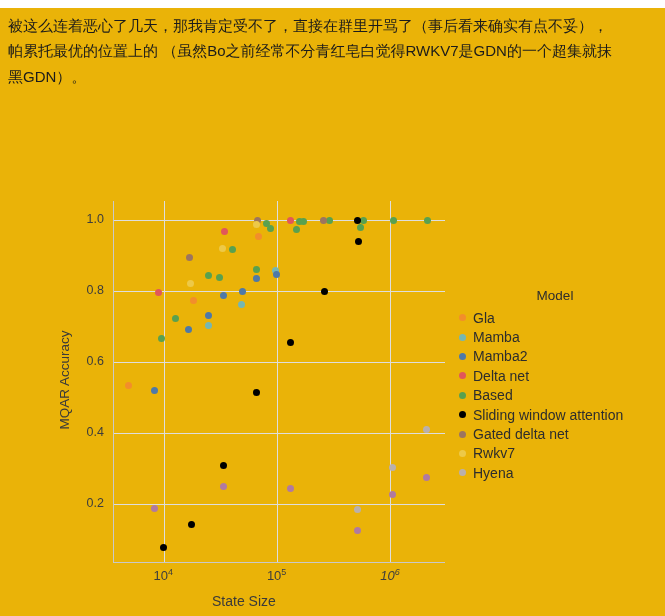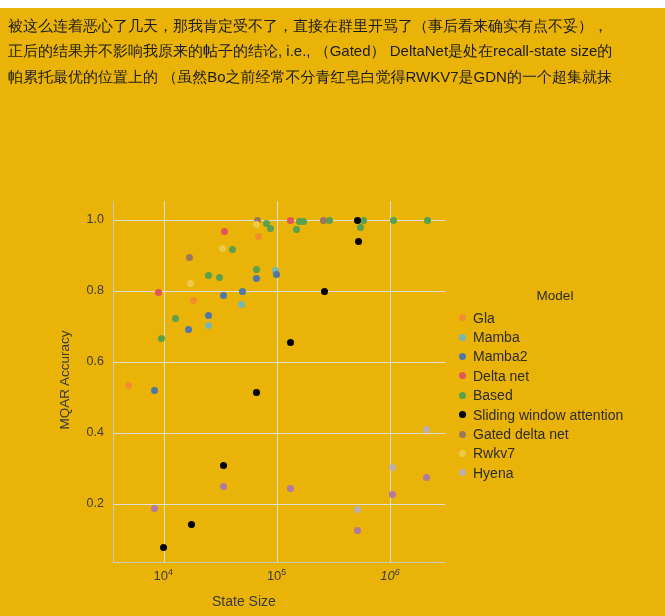--- a/index.html
+++ b/index.html
@@ -27,22 +27,22 @@
   .legend-swatch{width:7px;height:7px;border-radius:50%;margin-left:4px;margin-right:7px;flex:0 0 auto;}
   .legend-label{font-size:14px;color:#2d2d2d;white-space:nowrap;}
 </style>
 </head>
 <body>
 
 <div class="page">
 
   <div class="text-block">
     <div class="text-line">被这么连着恶心了几天，那我肯定受不了，直接在群里开骂了（事后看来确实有点不妥），</div>
-    <div class="text-line">正后的结果并不影响我原来的帖子的结论, i.e., （Gated） DeltaNet是处在recall-state size的</div>
     <div class="text-line">帕累托最优的位置上的 （虽然Bo之前经常不分青红皂白觉得RWKV7是GDN的一个超集就抹</div>
+    <div class="text-line">黑GDN）。</div>
   </div>
 
   <div class="figure">
     <div class="plot-area" id="plot-area">
         <div class="gridline-h" style="top: 302.641px;"></div>
         <div class="gridline-h" style="top: 231.647px;"></div>
         <div class="gridline-h" style="top: 160.654px;"></div>
         <div class="gridline-h" style="top: 89.6613px;"></div>
         <div class="gridline-h" style="top: 18.6681px;"></div>
         <div class="gridline-v" style="left: 49.8129px;"></div>

